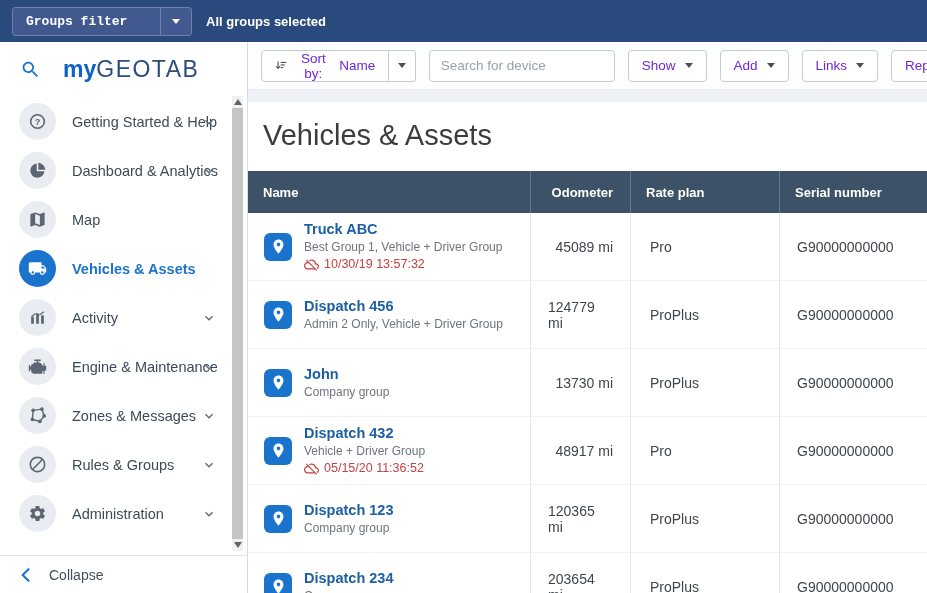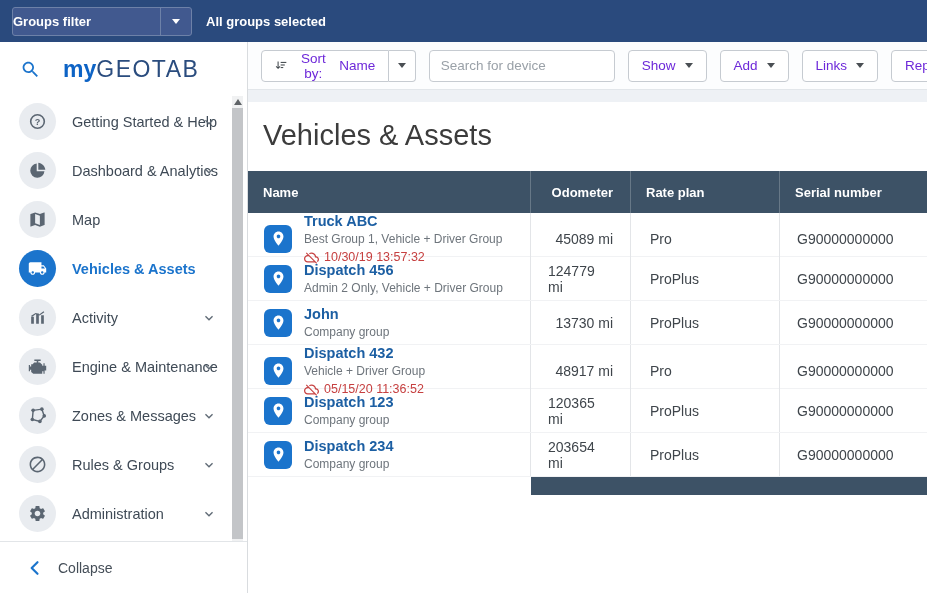--- a/index.html
+++ b/index.html
@@ -4,21 +4,21 @@
 <style>
   * { margin:0; padding:0; box-sizing:border-box; }
   html,body { background:#e9e9e9; }
   .app { width:927px; height:593px; position:relative; overflow:hidden; background:#fff;
          font-family:"Liberation Sans", sans-serif; }
 
   
   .topbar { height:42px; background:#2a4a7d; display:flex; align-items:center; padding:0 12px; }
   .groups-btn { display:flex; align-items:stretch; width:180px; height:29px; background:#41598f;
                 border:1px solid #6d81a8; border-radius:3px; color:#fff; font-size:13px; cursor:pointer; }
-  .groups-btn .label-part { flex:1; display:flex; align-items:center; font-weight:600; }
+  .groups-btn .label-part { flex:1; display:flex; align-items:center; padding-left:13px; font-weight:600;font-family:Liberation Mono, monospace; }
   .groups-btn .caret-part { width:31px; display:flex; align-items:center; justify-content:center;
                             border-left:1px solid #6d81a8; }
   .caret { width:0; height:0; border-left:4px solid transparent; border-right:4px solid transparent;
            border-top:5px solid #4a4f54; }
   .caret.white { border-top-color:#fff; }
   .selection { color:#fff; font-size:13px; font-weight:600; margin-left:14px; }
 
   
   .body { display:flex; height:551px; }
 
@@ -39,22 +39,22 @@
   .nav-item.active .nav-icon svg { fill:#fff; }
   .nav-item.active .nav-label { color:#1b74cc; font-weight:700; }
 
   .sb-scroll { position:absolute; top:54px; right:4px; bottom:42px; width:11px; background:#d8dadc; }
   .sb-arrow { position:absolute; left:0; right:0; height:12px; background:#f0f1f2; color:#5f6367;
               display:flex; align-items:center; justify-content:center; cursor:pointer; }
   .sb-arrow svg { width:8px; height:6px; fill:#5f6367; }
   .sb-arrow.up { top:0; } .sb-arrow.down { bottom:0; }
   .sb-thumb { position:absolute; left:0; right:0; top:12px; bottom:12px; background:#c3c5c8; cursor:grab; }
 
-  .collapse-row { position:absolute; bottom:0; left:0; right:0; height:52px; border-top:1px solid #e2e5e8;
-                  display:flex; align-items:center; padding-left:25px; gap:13px; cursor:pointer; background:#fff; }
+  .collapse-row { position:absolute; bottom:0; left:0; right:0; height:38px; border-top:1px solid #e2e5e8;
+                  display:flex; align-items:center; padding-left:16px; gap:13px; cursor:pointer; background:#fff; }
   .collapse-row svg { width:20px; height:20px; }
   .collapse-label { font-size:14px; color:#454e58; }
 
   
   .main { flex:1; display:flex; flex-direction:column; min-width:0; background:#fff; }
   .toolbar { height:48px; background:#fcfdfe; border-bottom:1px solid #e2e6ea; display:flex;
              align-items:center; padding-left:13px; gap:13px; flex:none; }
   .btn { height:32px; background:#fff; border:1px solid #c6cbd1; border-radius:4px; display:inline-flex;
          align-items:center; font-size:13.5px; color:#6d28d9; cursor:pointer; }
   .sort-group { display:inline-flex; }
@@ -70,21 +70,21 @@
   .content { flex:1; position:relative; overflow:hidden; }
   .page-title { font-size:29px; font-weight:400; color:#3c3c3c; margin:17px 0 0 15px; }
 
   .vtable { margin-top:19px; }
   .thead, .trow { display:grid; grid-template-columns:283px 100px 149px 1fr; }
   .thead { background:#3d5266; height:42px; }
   .th { display:flex; align-items:center; color:#fff; font-size:13px; font-weight:700; padding:0 15px;
         border-right:1px solid rgba(255,255,255,0.22); }
   .th:last-child { border-right:none; }
   .th.right { justify-content:flex-end; padding-right:17px; }
-  .trow { height:44px; border-bottom:1px solid #f1f2f4; cursor:pointer; background:#fff; }
+  .trow { height:68px; border-bottom:1px solid #f1f2f4; cursor:pointer; background:#fff; }
   .td { display:flex; align-items:center; border-right:1px solid #e3e5e8; padding:0 17px;
         font-size:14px; color:#3f454b; min-width:0; }
   .td:last-child { border-right:none; }
   .td.right { justify-content:flex-end; }
   .td-name { padding-left:16px; gap:12px; }
   .pin { width:28px; height:28px; border-radius:6px; background:#1b74cc; display:flex; align-items:center;
          justify-content:center; flex:none; }
   .pin svg { width:17px; height:17px; fill:#fff; }
   .name-stack { display:flex; flex-direction:column; line-height:1.2; min-width:0; }
   .vehicle-name { color:#1c5fa3; font-weight:700; font-size:14.5px; cursor:pointer; }

